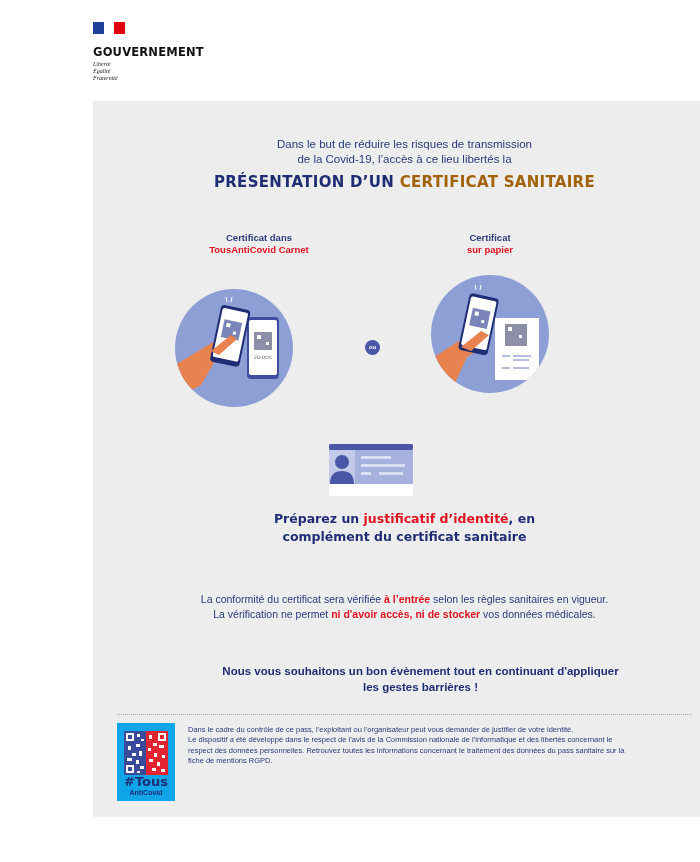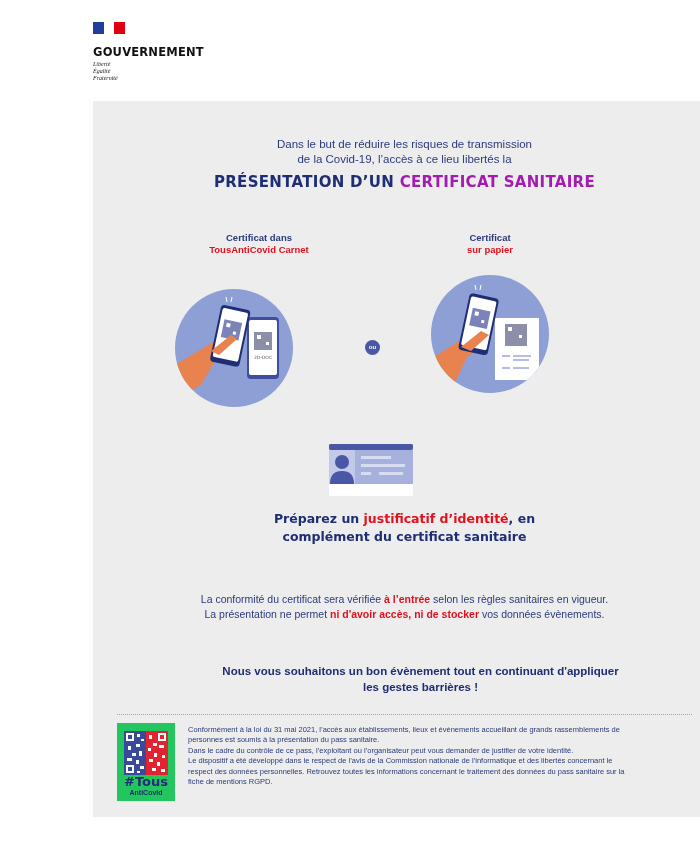--- a/index.html
+++ b/index.html
@@ -11,42 +11,42 @@
     .flag .b { width: 11px; height: 12px; background: #1f3f9a; }
     .flag .w { width: 10px; height: 12px; background: #ffffff; }
     .flag .r { width: 11px; height: 12px; background: #e1000f; }
     .gov-name { font-family: "DejaVu Sans", sans-serif; font-weight: bold; font-size: 11.5px; color: #111; letter-spacing: 0.2px; margin-top: 11px; }
     .motto { font-family: "Liberation Serif", serif; font-style: italic; font-size: 6px; line-height: 7px; color: #222; margin-top: 2px; }
 
     .panel { position: absolute; left: 93px; top: 101px; width: 623px; height: 716px; background: #ededed; }
 
     .intro { position: absolute; left: 0; width: 100%; top: 36px; text-align: center; font-size: 11.5px; line-height: 15px; color: #2b3a7c; }
     .headline { position: absolute; left: 0; width: 100%; top: 72px; text-align: center; font-family: "DejaVu Sans", sans-serif; font-weight: bold; font-size: 15px; letter-spacing: 0.3px; color: #1f2d74; }
-    .red { color: #a21caf; }
+    .red { color: #a16207; }
 
     .opt-label { position: absolute; text-align: center; font-weight: bold; font-size: 9.5px; line-height: 12px; color: #2b3a7c; }
     .opt-label .red { color: #e1121f; }
 
     .circle { position: absolute; width: 118px; height: 118px; border-radius: 50%; background: #8e9fd6; overflow: hidden; }
 
     .or-badge { position: absolute; left: 272px; top: 239px; width: 15px; height: 15px; border-radius: 50%; background: #4a56a6; color: #fff; font-size: 6px; font-weight: bold; text-align: center; line-height: 15px; }
 
     .id-card { position: absolute; left: 236px; top: 343px; width: 84px; height: 52px; }
 
     .id-text { position: absolute; left: 0; width: 100%; top: 409px; text-align: center; font-family: "DejaVu Sans", sans-serif; font-weight: bold; font-size: 12.5px; line-height: 18px; color: #1f2d74; }
     .id-text .red { color: #e1121f; }
 
     .verif { position: absolute; left: 0; width: 100%; top: 491px; text-align: center; font-size: 10.5px; line-height: 15px; color: #2b3a7c; }
     .verif .red { color: #e1121f; font-weight: bold; }
 
     .wish { position: absolute; left: 16px; width: 100%; top: 562px; text-align: center; font-weight: bold; font-size: 11.5px; line-height: 16px; color: #1f2d74; }
 
     .divider { position: absolute; left: 24px; right: 24px; top: 613px; border-top: 1px dotted #a8a8a8; }
 
-    .qr-tile { position: absolute; left: 24px; top: 622px; width: 58px; height: 78px; background: #22c55e; }
+    .qr-tile { position: absolute; left: 24px; top: 622px; width: 58px; height: 78px; background: #0ea5e9; }
     .qr-grid { position: absolute; left: 7px; top: 8px; width: 44px; height: 44px; }
     .qr-hash { position: absolute; left: 0; width: 100%; top: 52px; text-align: center; font-family: "DejaVu Sans", sans-serif; font-weight: bold; font-size: 13px; line-height: 13px; color: #1f2d74; }
     .qr-sub { position: absolute; left: 0; width: 100%; top: 66px; text-align: center; font-weight: bold; font-size: 7px; color: #1f2d74; }
 
     .legal { position: absolute; left: 95px; top: 624px; width: 440px; font-size: 7.5px; line-height: 10.4px; color: #2b3a7c; }
     .legal p { margin: 0; }
   </style>
 </head>
 <body>
 
@@ -153,21 +153,21 @@
     </svg>
   </div>
 
   <div class="id-text">
     <div><span>Préparez un </span><span class="red">justificatif d’identité</span><span>, en</span></div>
     <div>complément du certificat sanitaire</div>
   </div>
 
   <div class="verif">
     <div><span>La conformité du certificat sera vérifiée </span><span class="red">à l’entrée</span><span> selon les règles sanitaires en vigueur.</span></div>
-    <div><span>La présentation ne permet </span><span class="red">ni d'avoir accès, ni de stocker</span><span> vos données évènements.</span></div>
+    <div><span>La vérification ne permet </span><span class="red">ni d'avoir accès, ni de stocker</span><span> vos données médicales.</span></div>
   </div>
 
   <div class="wish">
     <div>Nous vous souhaitons un bon évènement tout en continuant d'appliquer</div>
     <div>les gestes barrières !</div>
   </div>
 
   <div class="divider"></div>
 
   <div class="qr-tile">
@@ -201,17 +201,16 @@
           <rect x="33" y="31" width="3" height="4"></rect>
         <rect x="28" y="37" width="4" height="3"></rect>
           <rect x="37" y="38" width="4" height="3"></rect>
       </g>
     </svg>
     <div class="qr-hash">#Tous</div>
     <div class="qr-sub">AntiCovid</div>
   </div>
 
   <div class="legal">
-    <p>Conformément à la loi du 31 mai 2021, l’accès aux établissements, lieux et évènements accueillant de grands rassemblements de personnes est soumis à la présentation du pass sanitaire.</p>
     <p>Dans le cadre du contrôle de ce pass, l’exploitant ou l’organisateur peut vous demander de justifier de votre identité.</p>
     <p>Le dispositif a été développé dans le respect de l’avis de la Commission nationale de l’informatique et des libertés concernant le respect des données personnelles. Retrouvez toutes les informations concernant le traitement des données du pass sanitaire sur la fiche de mentions RGPD.</p>
   </div>
 </div>
 
 </body></html>

